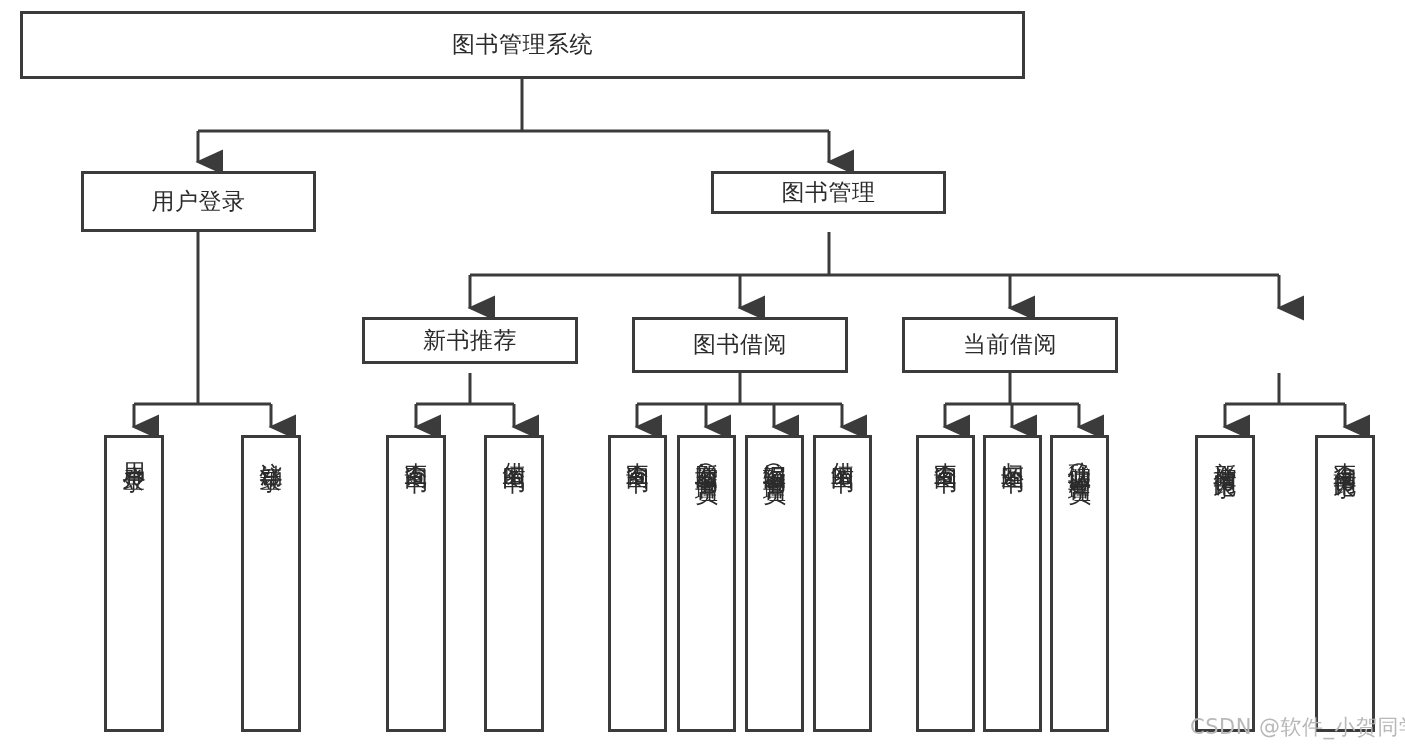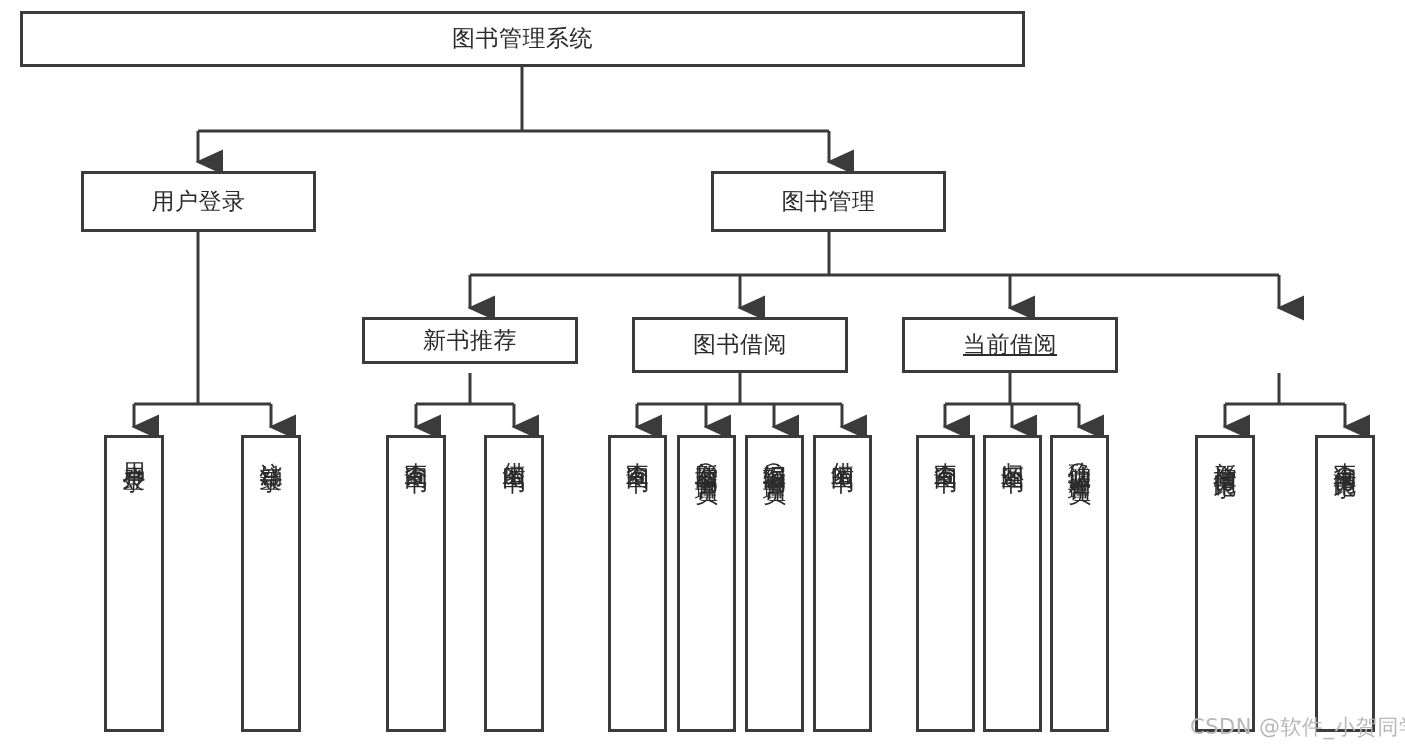--- a/index.html
+++ b/index.html
@@ -112,38 +112,38 @@
       <path d="M 1012 404 L 1012 427" marker-end="url(#arrow)"></path>
       <path d="M 1079 404 L 1079 427" marker-end="url(#arrow)"></path>
 
       <path d="M 1279 373 L 1279 404"></path>
       <path d="M 1225 404 L 1345 404"></path>
       <path d="M 1225 404 L 1225 427" marker-end="url(#arrow)"></path>
       <path d="M 1345 404 L 1345 427" marker-end="url(#arrow)"></path>
     </g>
   </svg>
 
-  <div class="node horizontal" id="node-root" style="left: 20px; top: 11px; width: 1005px; height: 56px;">
+  <div class="node horizontal" id="node-root" style="left: 20px; top: 11px; width: 1005px; height: 68px;">
     <span class="node-label">图书管理系统</span>
   </div>
 
   <div class="node horizontal" id="node-user-login" style="left: 81px; top: 171px; width: 235px; height: 61px;">
     <span class="node-label">用户登录</span>
   </div>
-  <div class="node horizontal" id="node-book-manage" style="left: 711px; top: 171px; width: 235px; height: 61px;">
+  <div class="node horizontal" id="node-book-manage" style="left: 711px; top: 171px; width: 235px; height: 43px;">
     <span class="node-label">图书管理</span>
   </div>
 
   <div class="node horizontal" id="node-new-book-recommend" style="left: 362px; top: 317px; width: 216px; height: 47px;">
     <span class="node-label">新书推荐</span>
   </div>
   <div class="node horizontal" id="node-book-borrow" style="left: 632px; top: 317px; width: 216px; height: 56px;">
     <span class="node-label">图书借阅</span>
   </div>
-  <div class="node horizontal" id="node-current-borrow" style="left: 902px; top: 317px; width: 216px; height: 56px; text-decoration: underline;">
+  <div class="node horizontal" id="node-current-borrow" style="left: 902px; top: 317px; width: 216px; height: 56px;">
     <span class="node-label">当前借阅</span>
   </div>
 
   <div class="node vertical" id="node-leaf-user-login" style="left: 104px; top: 435px; width: 60px; height: 297px;">
     <span class="node-label">用户登录</span>
   </div>
   <div class="node vertical" id="node-leaf-user-logout" style="left: 241px; top: 435px; width: 60px; height: 297px;">
     <span class="node-label">注销登录</span>
   </div>
   <div class="node vertical" id="node-leaf-query-book-1" style="left: 386px; top: 435px; width: 60px; height: 297px;">

